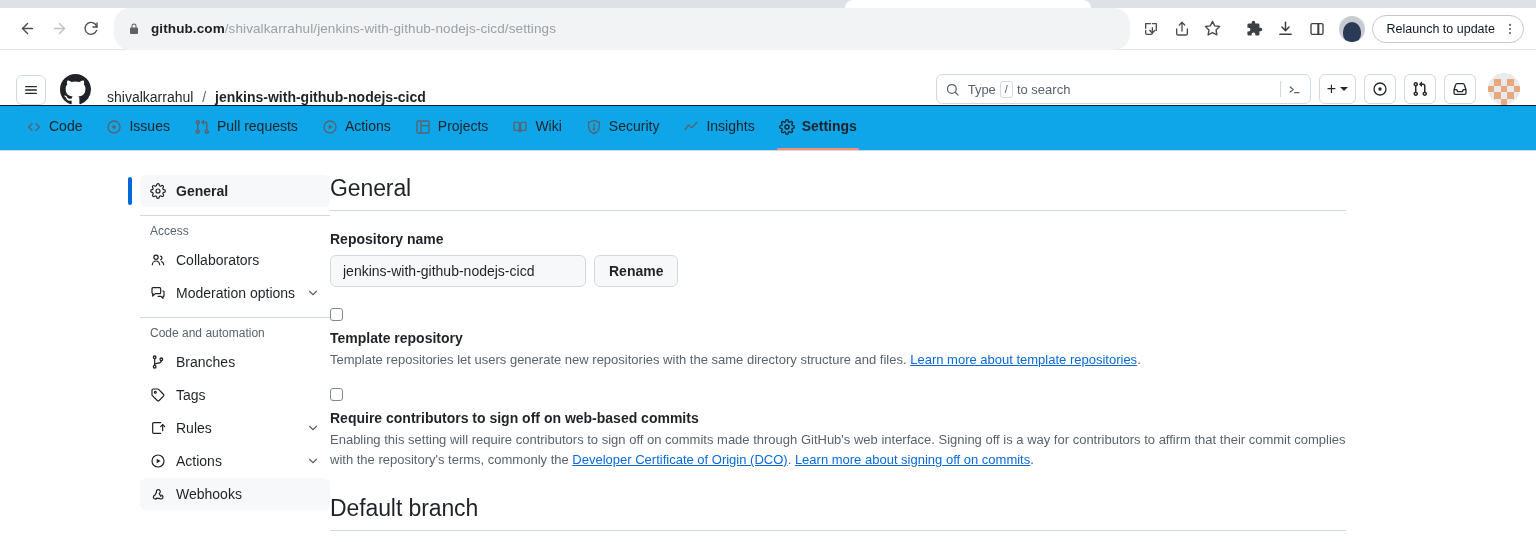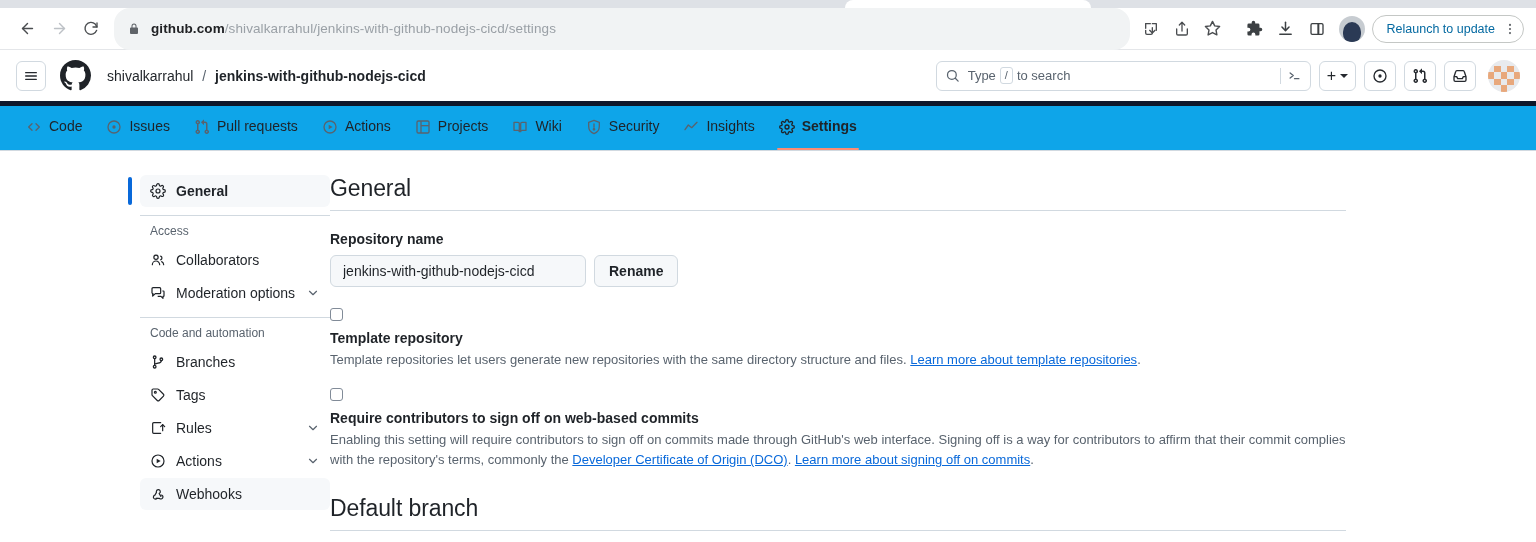--- a/index.html
+++ b/index.html
@@ -73,30 +73,30 @@
     content:''; position:absolute; left:4px; top:6px;
     width:18px; height:20px; border-radius: 50% 50% 40% 40%;
     background:#2b3a55;
   }
   .relaunch {
     display: flex; align-items: center; gap: 8px;
     height: 28px;
     border: 1px solid #c4c7c5;
     border-radius: 14px;
     padding: 0 6px 0 14px;
-    font-size: 12.5px; color: #0369a1;
+    font-size: 12.5px; color: #0f172a;
     white-space: nowrap;
   }
 
   
   .gh-header {
     height: 56px; background: #ffffff;
-    display: flex; align-items: center;
+    display: flex; align-items: flex-end;
     padding: 0 16px;
-    border-bottom: 5px solid #0f172a;
+    border-bottom: 1px solid #0f172a;
   }
   .hamburger {
     width: 30px; height: 30px; border: 1px solid #d1d9e0;
     border-radius: 6px; display: flex; align-items: center; justify-content: center;
     color: #25292e; margin-right: 14px; flex: none;
   }
   .octo { color: #1f2328; display: flex; margin-right: 16px; flex: none; }
   .breadcrumb { font-size: 14px; color: #1f2328; white-space: nowrap; }
   .breadcrumb .owner { color: #1f2328; }
   .breadcrumb .slash { color: #59636e; margin: 0 5px; }

